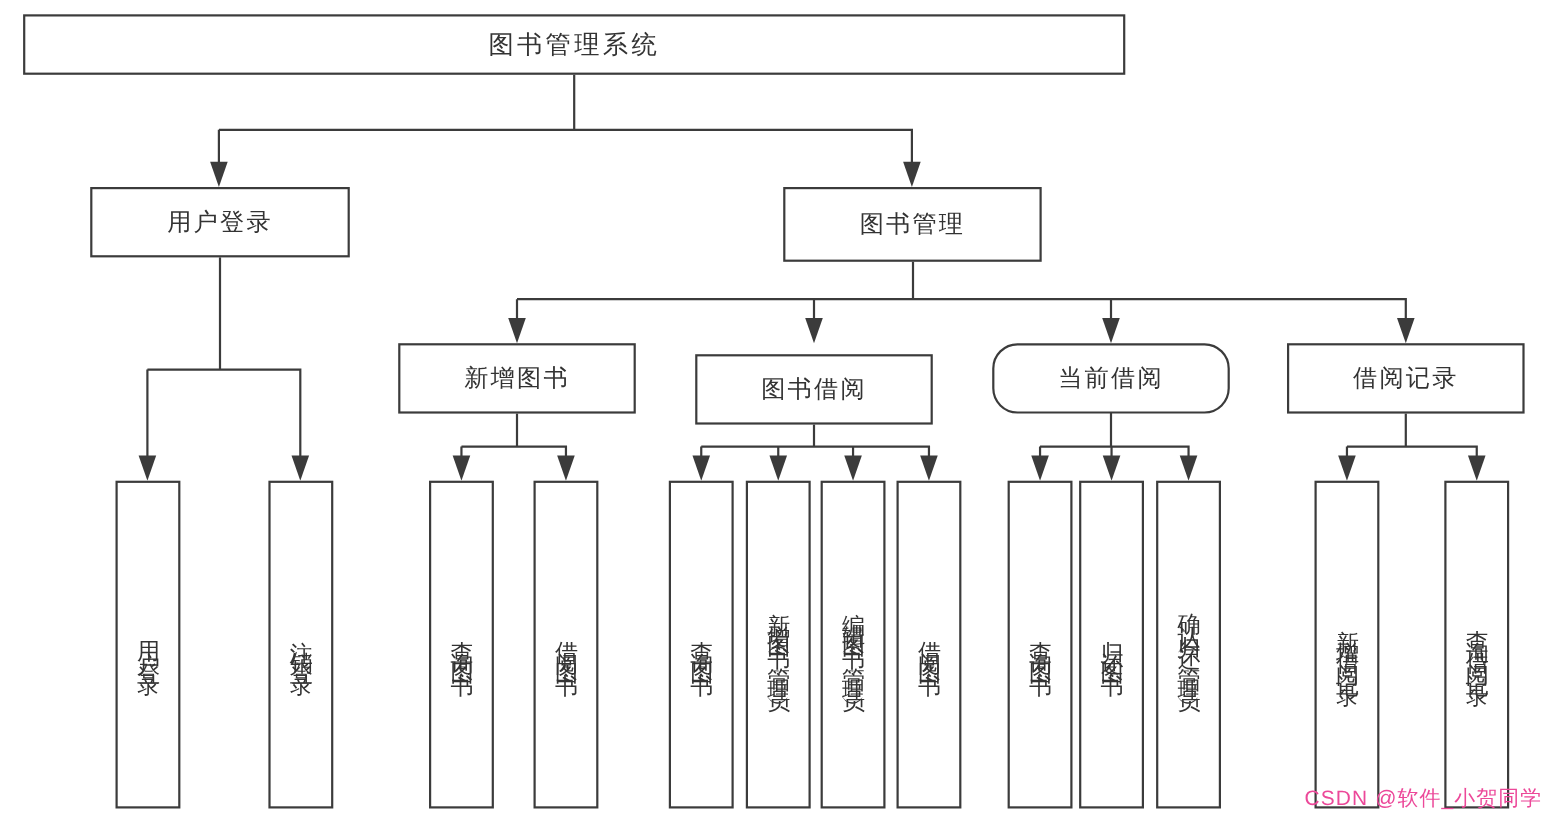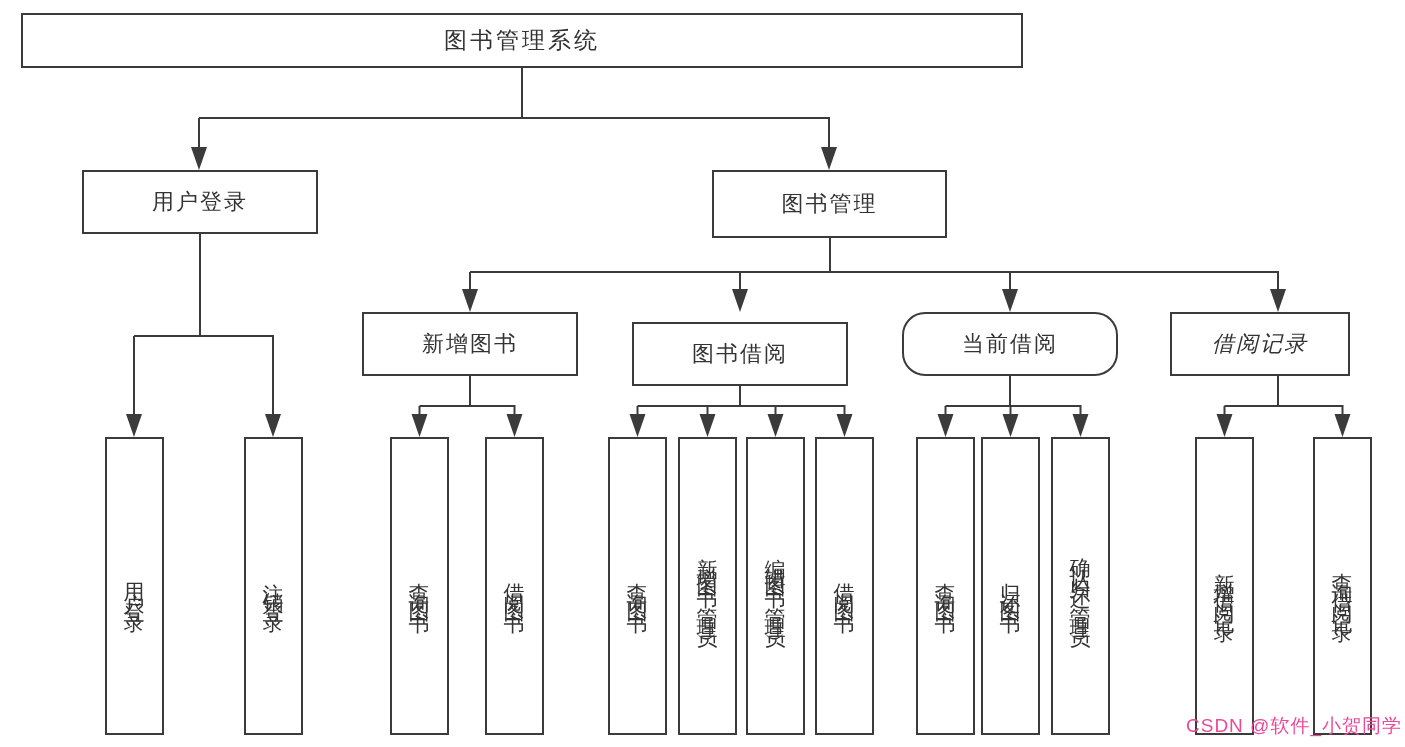--- a/index.html
+++ b/index.html
@@ -99,21 +99,21 @@
 
   <div class="node hbox" style="left:362px; top:312px; width:216px; height:64px;">
     <span>新增图书</span>
   </div>
   <div class="node hbox" style="left:632px; top:312px; width:216px; height:64px;margin-top:10px;">
     <span>图书借阅</span>
   </div>
   <div class="node hbox" style="left:902px; top:312px; width:216px; height:64px;border-radius:23px;">
     <span>当前借阅</span>
   </div>
-  <div class="node hbox" style="left:1170px; top:312px; width:180px; height:64px;font-style:italic;">
+  <div class="node hbox" style="left:1170px; top:312px; width:216px; height:64px;">
     <span>借阅记录</span>
   </div>
 
   <div class="node leaf" style="left:105px;">
     <span class="vtext">用户登录</span>
   </div>
   <div class="node leaf" style="left:244px;">
     <span class="vtext">注销登录</span>
   </div>
 

